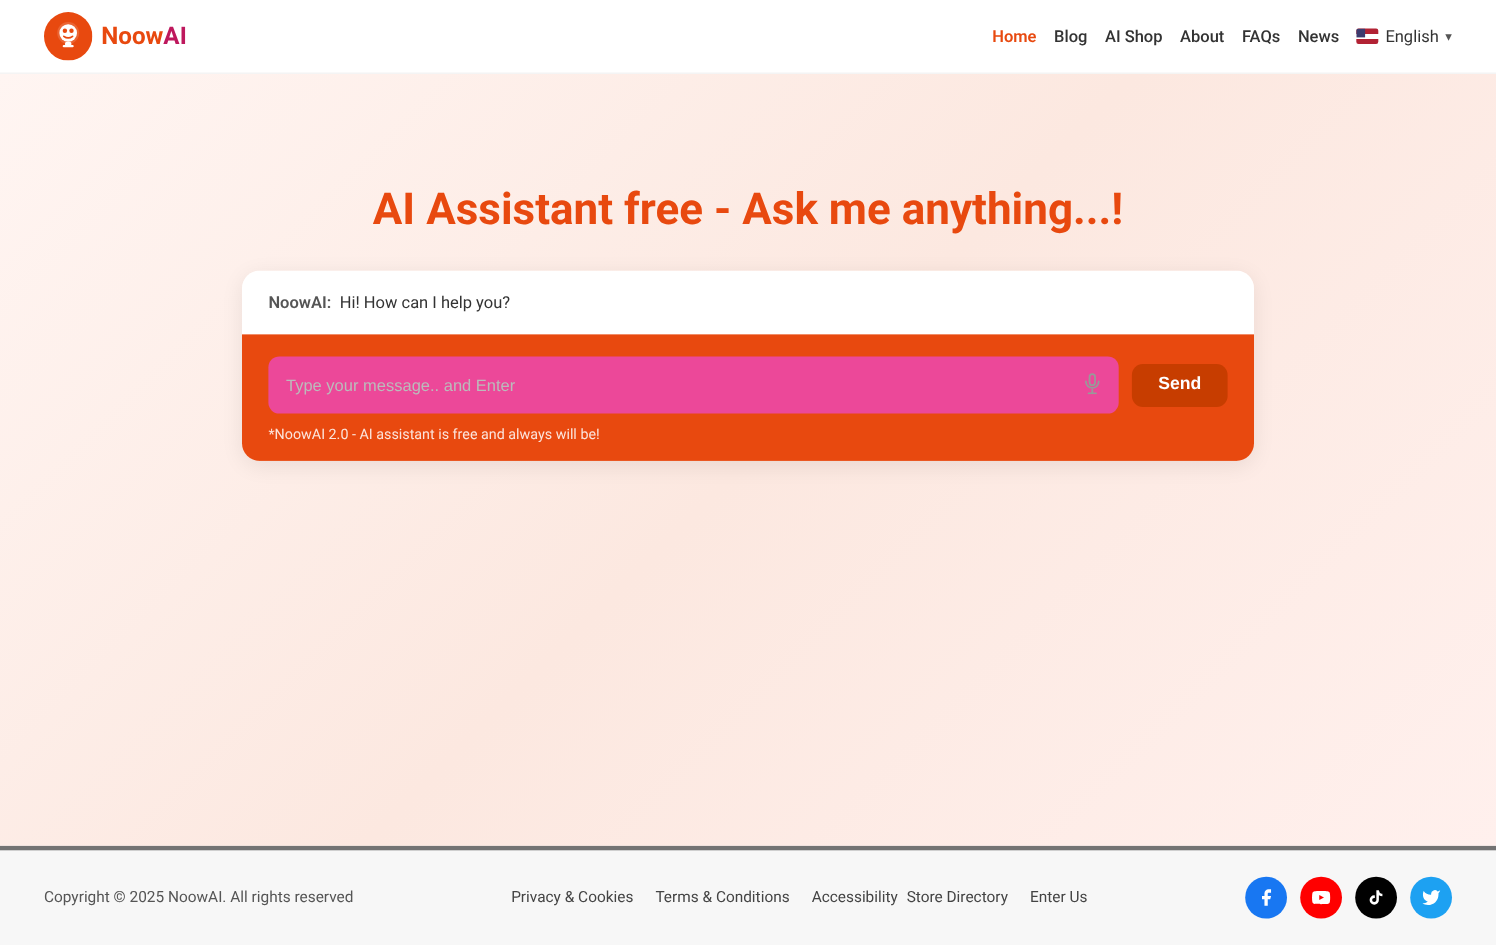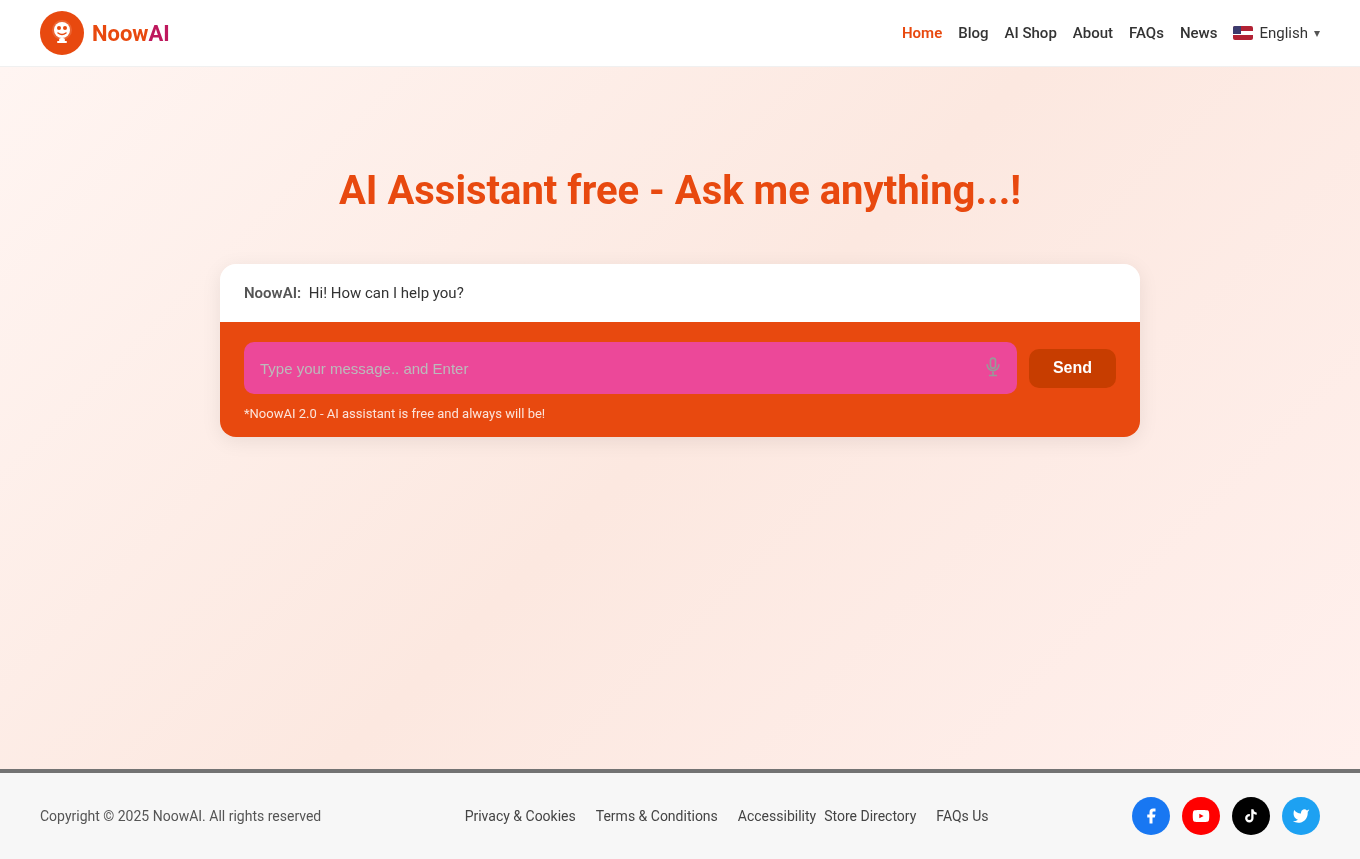--- a/index.html
+++ b/index.html
@@ -81,21 +81,21 @@
       flex-direction: column;
       align-items: center;
       justify-content: flex-start;
       padding: 100px 20px 60px;
     }
 
     .hero-title {
       font-size: 40px;
       font-weight: 700;
       color: #e8490f;
-      margin-bottom: 50px;
+      margin-bottom: 32px;
       text-align: center;
     }
 
     .chat-container {
       width: 100%;
       max-width: 920px;
       border-radius: 16px;
       overflow: hidden;
       box-shadow: 0 4px 20px rgba(0,0,0,0.08);
     }
@@ -302,21 +302,21 @@
     <span class="footer-copy">Copyright © 2025 NoowAI. All rights reserved</span>
 
     <div class="footer-links">
       <div class="footer-links-row">
         <a href="#">Privacy &amp; Cookies</a>
         <a href="#">Terms &amp; Conditions</a>
         <a href="#">Accessibility</a>
       </div>
       <div class="footer-links-row">
         <a href="#">Store Directory</a>
-        <a href="#">FAQs Us</a>
+        <a href="#">Enter Us</a>
       </div>
     </div>
 
     <div class="footer-social">
       <a href="#" class="social-icon social-facebook">
         <svg width="18" height="18" viewBox="0 0 24 24" fill="white">
             <path d="M18 2h-3a5 5 0 0 0-5 5v3H7v4h3v8h4v-8h3l1-4h-4V7a1 1 0 0 1 1-1h3z"></path>
           </svg>
       </a>
       <a href="#" class="social-icon social-youtube">

